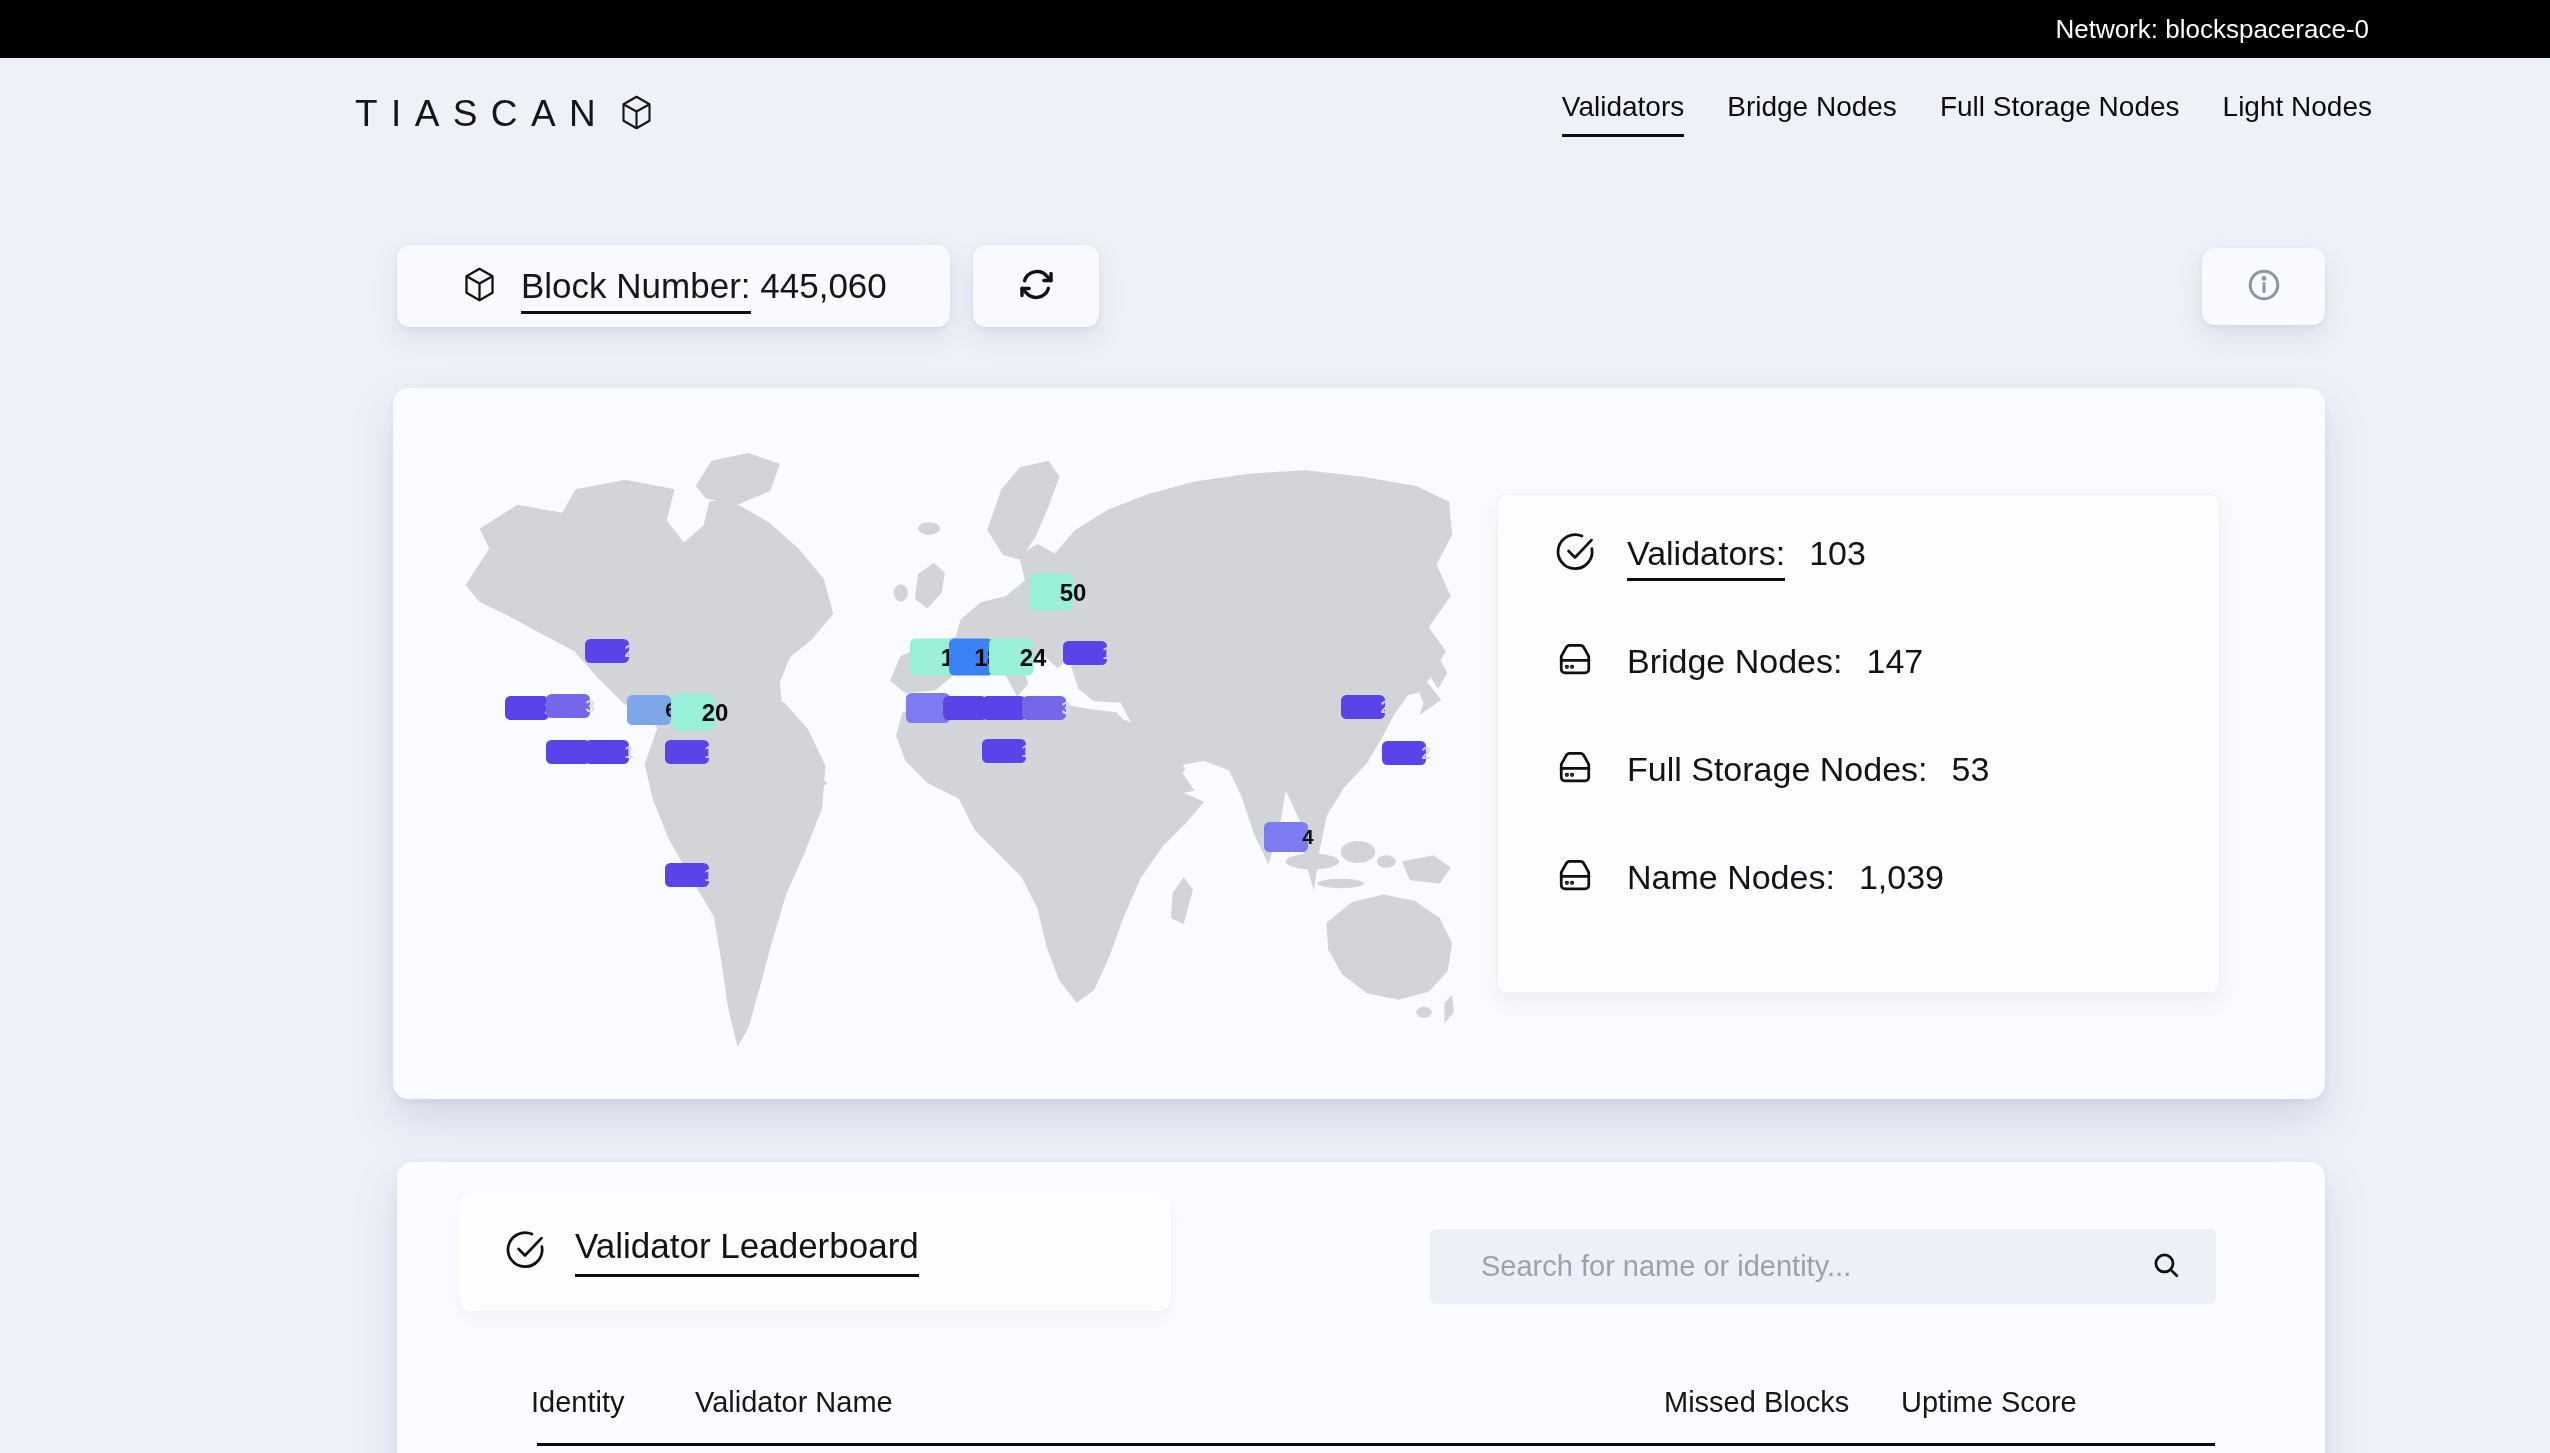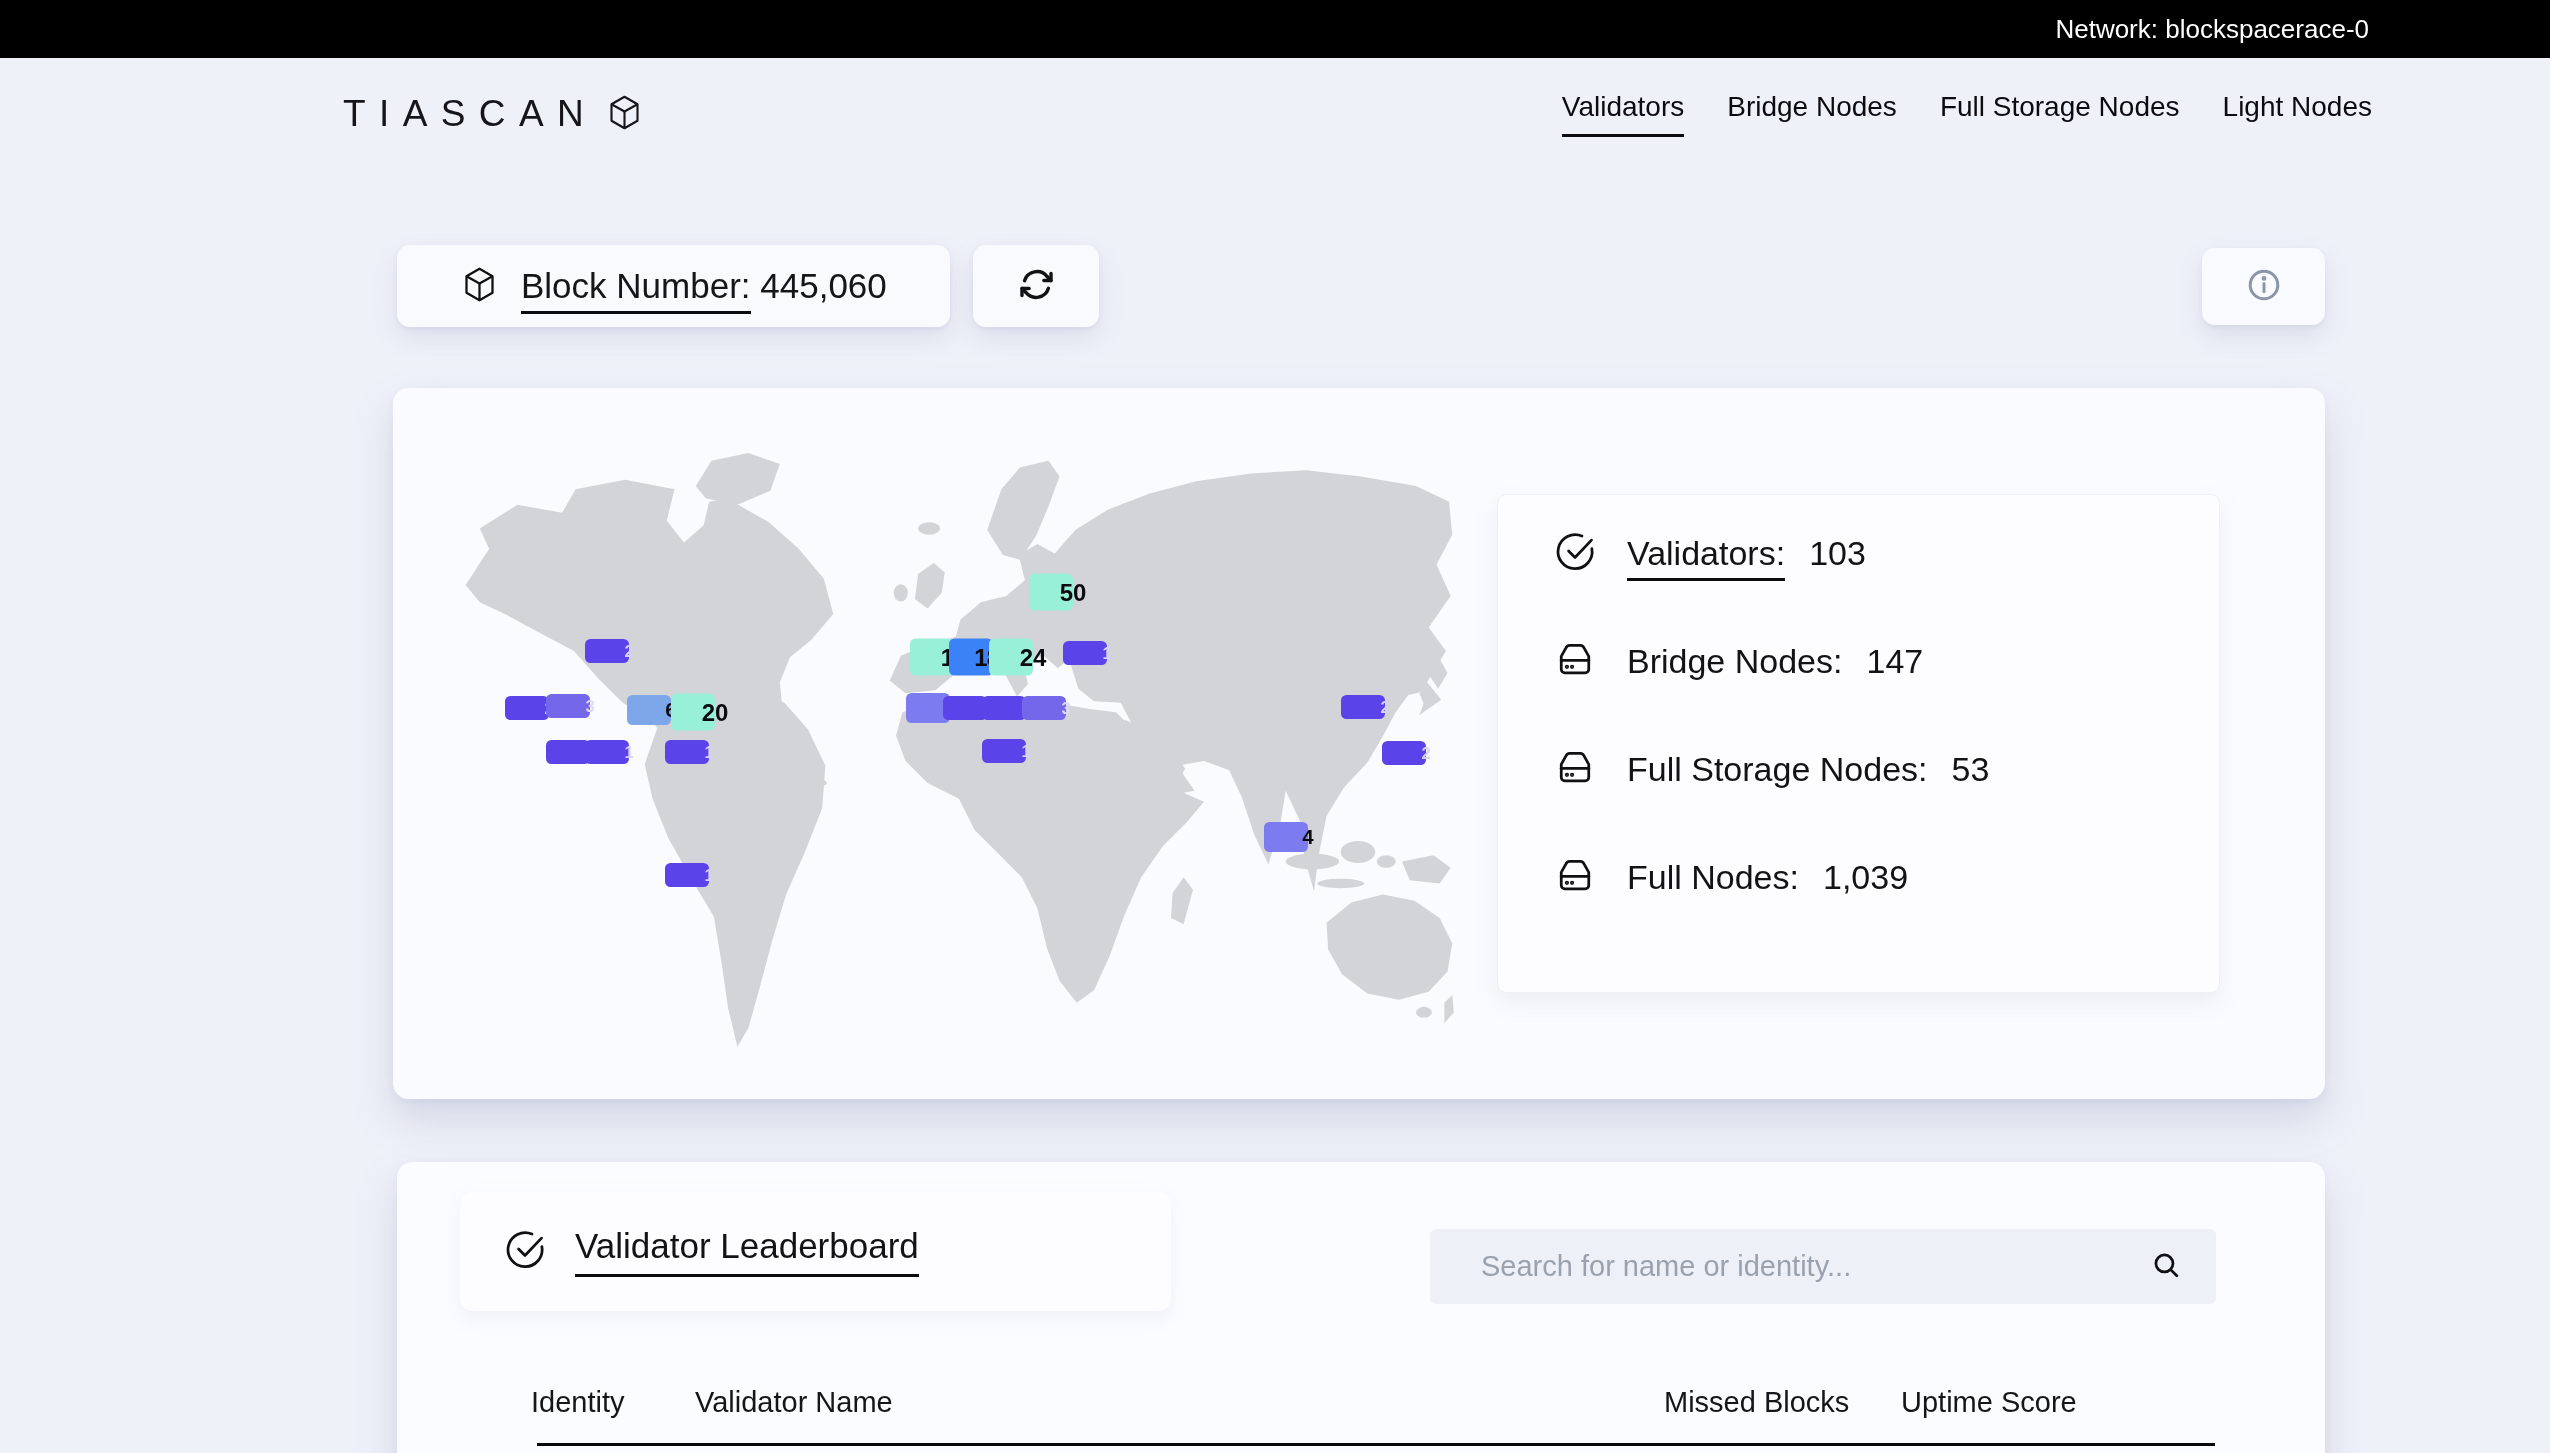--- a/index.html
+++ b/index.html
@@ -14,21 +14,21 @@
     height:58px; background:#000; display:flex; align-items:center;
     justify-content:flex-end; padding-right:181px;
   }
   .topbar .net{ color:#fff; font-size:26px; font-weight:400; }
 
   
   .header{
     height:112px; display:flex; align-items:center;
     padding-left:343px; padding-right:178px;
   }
-  .logo{ display:flex; align-items:center; gap:7.9px; }
+  .logo{ display:flex; align-items:center; gap:7.9px;margin-left:12px; }
   .logo .logo-text{ font-size:37px; letter-spacing:13.4px; font-weight:400; color:#15151a; }
   .logo svg{ width:39px; height:39px; }
   .nav{ margin-left:auto; display:flex; align-items:center; gap:43px; }
   .nav a{ font-size:28px; font-weight:500; color:#0c0c10; text-decoration:none; padding-bottom:11px; border-bottom:3.9px solid transparent; }
   .nav a.active{ border-bottom-color:#0c0c10; }
 
   
   .block-row{ display:flex; align-items:center; margin:75px 225px 0 397px; }
   .card-sm{
     background:#f9fafd; border-radius:12.6px;
@@ -269,21 +269,21 @@
     </div>
     <div class="stat-row">
       <span>
         <svg viewBox="0 0 24 24" fill="none" stroke="#101014" stroke-width="1.5" stroke-linecap="round" stroke-linejoin="round">
           <path d="M7,5.5 C7.4,4.6 8.2,4 9,4 H15 C15.8,4 16.6,4.6 17,5.5 L19.5,10 V17 C19.5,18.1 18.6,19 17.5,19 H6.5 C5.4,19 4.5,18.1 4.5,17 V10 Z"></path>
           <line x1="4.5" y1="12.2" x2="19.5" y2="12.2"></line>
           <circle cx="7.6" cy="15.7" r="0.4" fill="#101014"></circle>
           <circle cx="10.4" cy="15.7" r="0.4" fill="#101014"></circle>
         </svg>
       </span>
-      <span class="stat-text"><span>Full Nodes:</span><span class="val">1,039</span></span>
+      <span class="stat-text"><span>Name Nodes:</span><span class="val">1,039</span></span>
     </div>
   </div>
 </div>
 
 <div class="board-card">
   <div class="board-chip">
     <span>
       <svg viewBox="0 0 24 24" fill="none" stroke="#101014" stroke-width="1.5" stroke-linecap="round" stroke-linejoin="round">
         <path d="M21.2 10.2 a9.3 9.3 0 1 1 -5.4 -6.9"></path>
         <path d="M8.5 11.5 L12 15 L21 5.5"></path>

